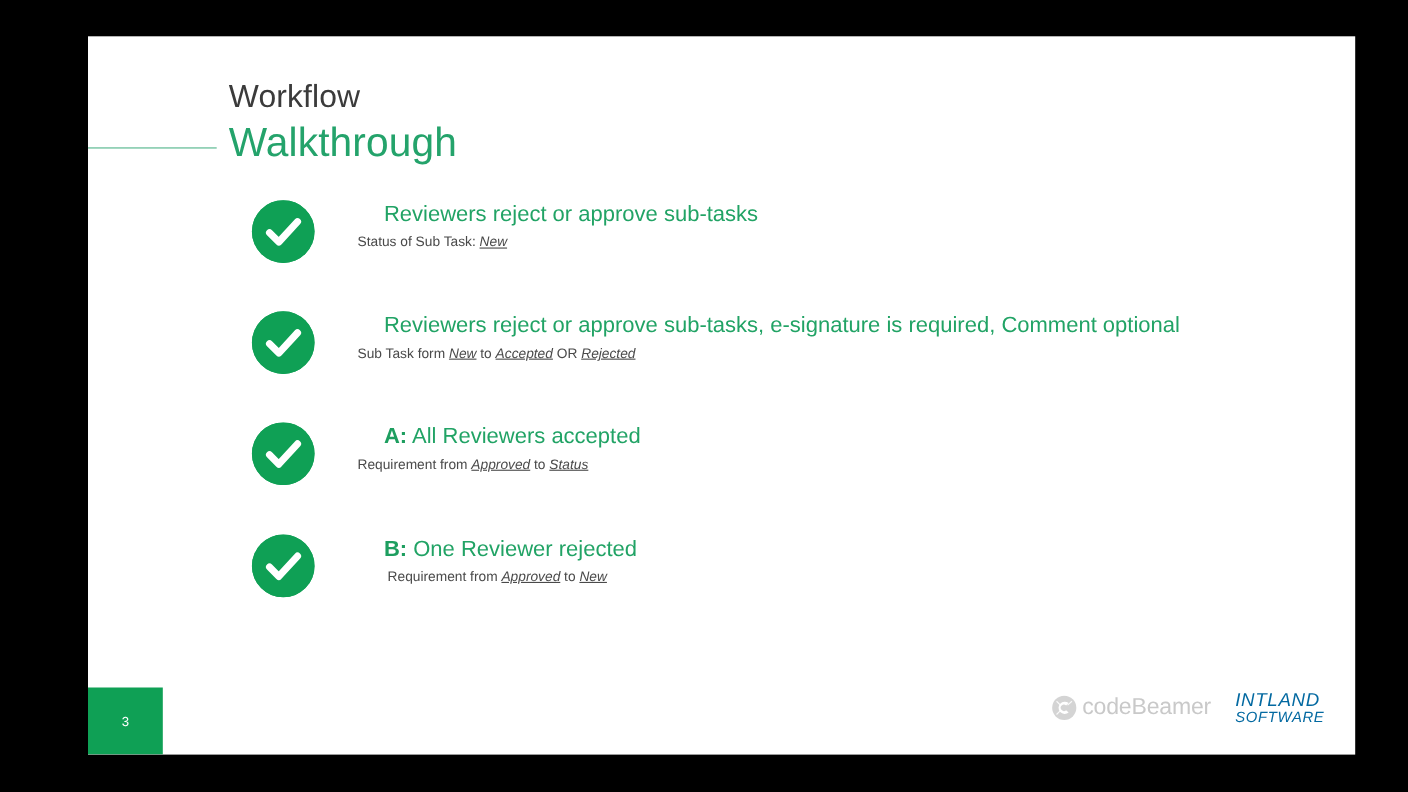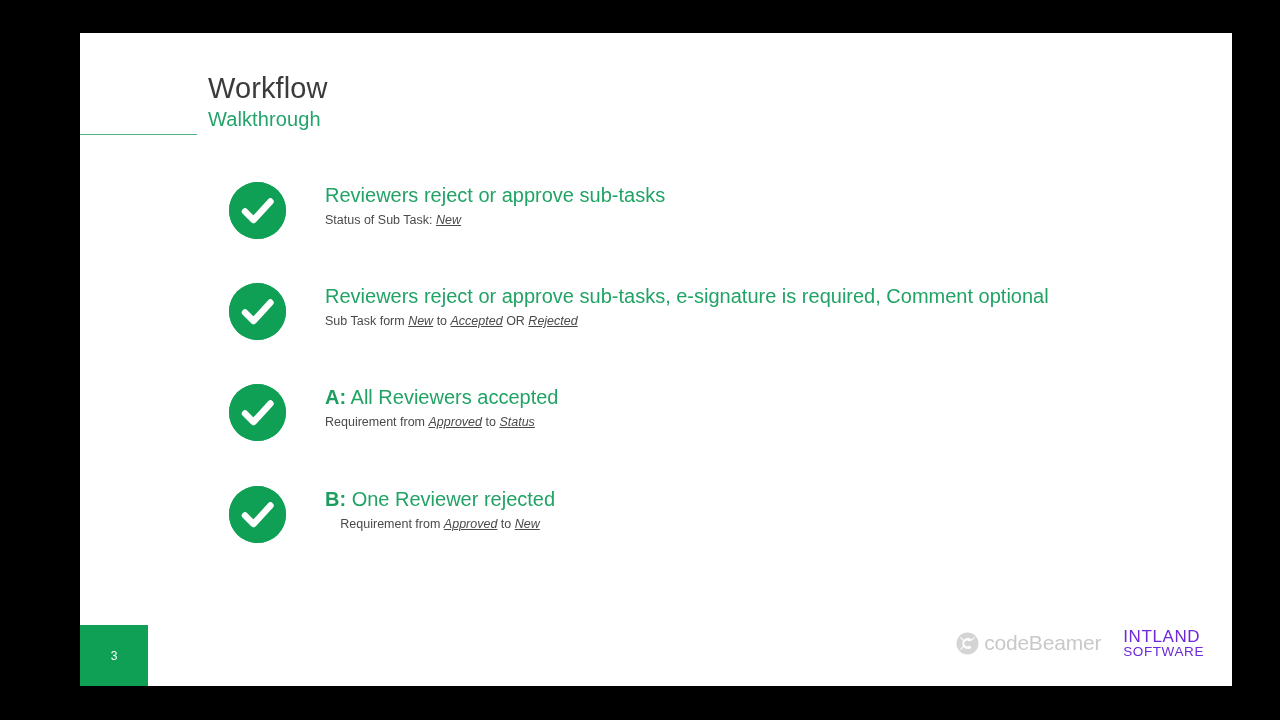--- a/index.html
+++ b/index.html
@@ -41,21 +41,21 @@
     line-height: 1.24;
   }
   .title-line1 {
     font-size: 29px;
     font-weight: 400;
     color: #3b3b3b;
     letter-spacing: 0.1px;
     white-space: nowrap;
   }
   .title-line2 {
-    font-size: 20px;
+    font-size: 37px;
     font-weight: 400;
     color: #24a36b;
     letter-spacing: 0.1px;
     white-space: nowrap;
   }
   .title-rule {
     position: absolute;
     left: 0px;
     top: 101px;
     width: 117px;
@@ -96,20 +96,21 @@
     position: absolute;
     left: 96px;
     top: 1px;
   }
   .bullet-title {
     font-size: 20px;
     font-weight: 400;
     color: #21a365;
     line-height: 1.25;
     white-space: nowrap;
+    margin-left: 24px;
   }
   .bullet-title .lead {
     font-weight: 700;
     color: #1d9e5f;
   }
   .bullet-sub {
     margin-top: 4px;
     font-size: 12.5px;
     font-weight: 400;
     color: #4a4a4a;
@@ -157,21 +158,22 @@
   }
   .cb-word {
     font-size: 21px;
     font-weight: 400;
     color: #c9c9c9;
     letter-spacing: -0.2px;
     white-space: nowrap;
   }
   .intland-logo {
     line-height: 1.0;
-    color: #6d28d9;
+    color: #0369a1;
+    font-style: italic;
   }
   .intland-l1 {
     font-size: 17px;
     font-weight: 400;
     letter-spacing: 0.6px;
     white-space: nowrap;
   }
   .intland-l2 {
     font-size: 13.5px;
     font-weight: 400;

